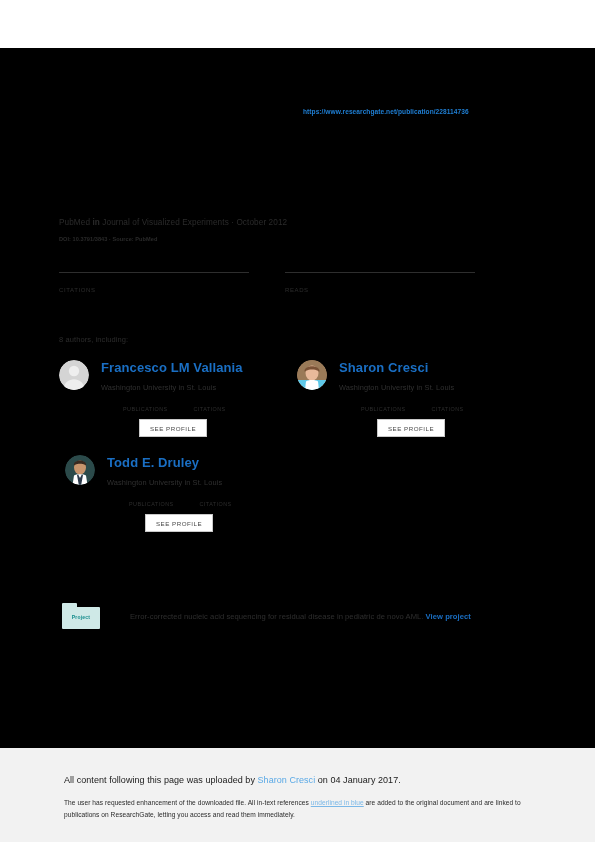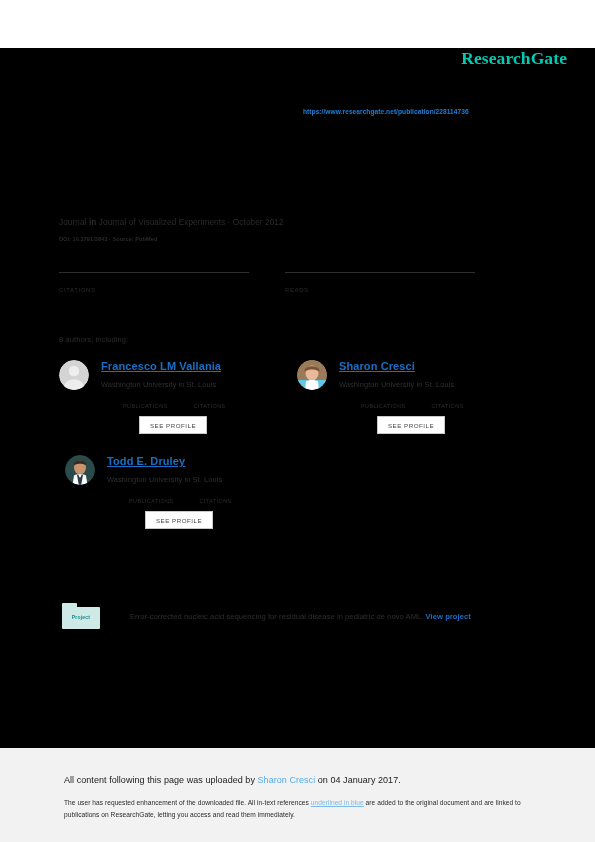--- a/index.html
+++ b/index.html
@@ -147,26 +147,25 @@
     left: 0; top: 0;
     width: 30px; height: 30px;
     border-radius: 50%;
     overflow: hidden;
   }
   .avatar svg { display: block; width: 30px; height: 30px; }
 
   .author-body { margin-left: 42px; }
 
   .author-name {
-    font-size: 11px;
+    font-size: 13px;
     font-weight: bold;
     color: #1a6fc4;
     letter-spacing: 0.1px;
     white-space: nowrap;
-    text-decoration: underline;
   }
   .author-affil {
     margin-top: 8px;
     font-size: 7.4px;
     color: #303030;
     letter-spacing: 0.1px;
     white-space: nowrap;
   }
   .author-stats {
     margin-top: 6px;
@@ -299,28 +298,27 @@
   }
 </style>
 </head>
 <body>
 
 <div class="page">
 
   <div class="top-band"></div>
   <div class="dark-area"></div>
 
-  <div class="brand">ResearchGate</div>
 
   <a class="pub-url">https://www.researchgate.net/publication/228114736</a>
 
   <div class="doc-title"></div>
 
   <div class="article-meta">
-    <span>Journal</span>
+    <span>PubMed</span>
     <span class="kw">in</span>
     <span>Journal of Visualized Experiments · October 2012</span>
   </div>
 
   <div class="doi-line">DOI: 10.3791/3843 · Source: PubMed</div>
 
   <div class="stats">
     <div class="stat-col">
       <div class="stat-rule"></div>
       <div class="stat-num"></div>

